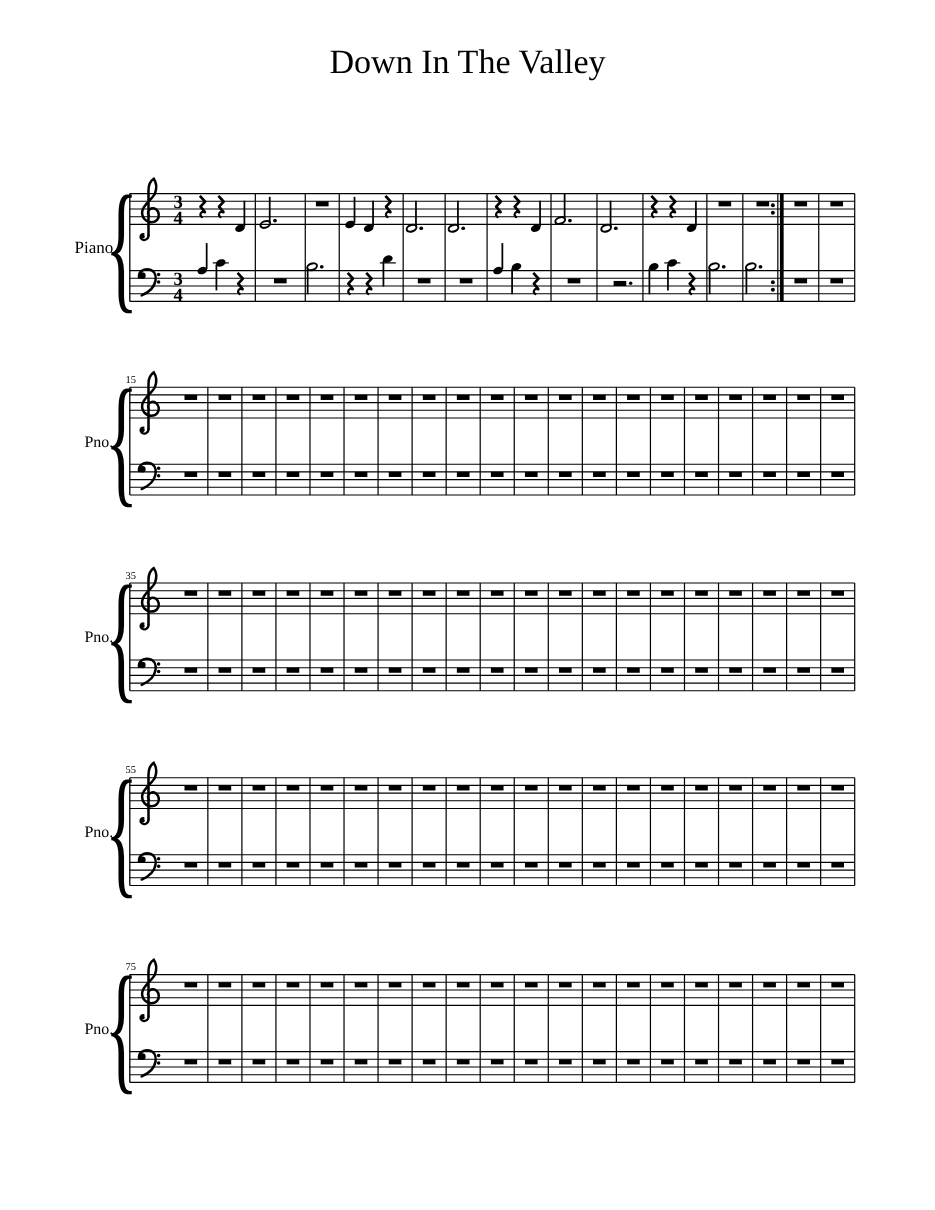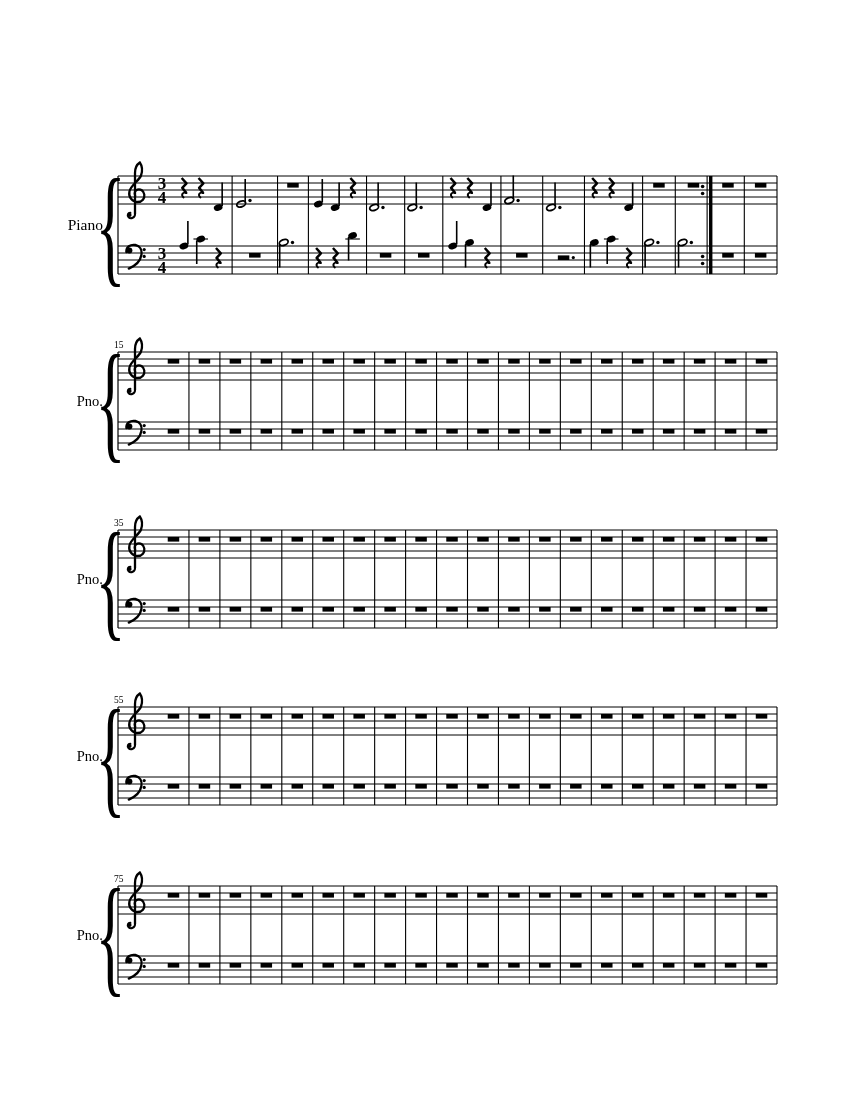--- a/index.html
+++ b/index.html
@@ -7,20 +7,21 @@
         font-family:"Liberation Serif","DejaVu Serif",serif;}
   .title{position:absolute;top:38px;left:0;width:100%;text-align:center;margin:0;
          font-size:31px;font-weight:normal;color:#000;font-family:"Liberation Serif","DejaVu Serif",serif;}
   #score{position:absolute;left:0;top:0;}
   #score text{font-family:"Liberation Serif","DejaVu Serif",serif;}
 </style>
 </head>
 <body>
 
 <div class="page">
+  <h1 class="title">Down In The Valley</h1>
   <svg id="score" width="850" height="1100" viewBox="0 0 850 1100" xmlns="http://www.w3.org/2000/svg">
       <g>
         <line x1="118" y1="176" x2="777" y2="176" stroke="#000000" stroke-width="1"></line>
         <line x1="118" y1="183" x2="777" y2="183" stroke="#000000" stroke-width="1"></line>
         <line x1="118" y1="190" x2="777" y2="190" stroke="#000000" stroke-width="1"></line>
         <line x1="118" y1="197" x2="777" y2="197" stroke="#000000" stroke-width="1"></line>
         <line x1="118" y1="204" x2="777" y2="204" stroke="#000000" stroke-width="1"></line>
         <line x1="118" y1="246" x2="777" y2="246" stroke="#000000" stroke-width="1"></line>
         <line x1="118" y1="253" x2="777" y2="253" stroke="#000000" stroke-width="1"></line>
         <line x1="118" y1="260" x2="777" y2="260" stroke="#000000" stroke-width="1"></line>

